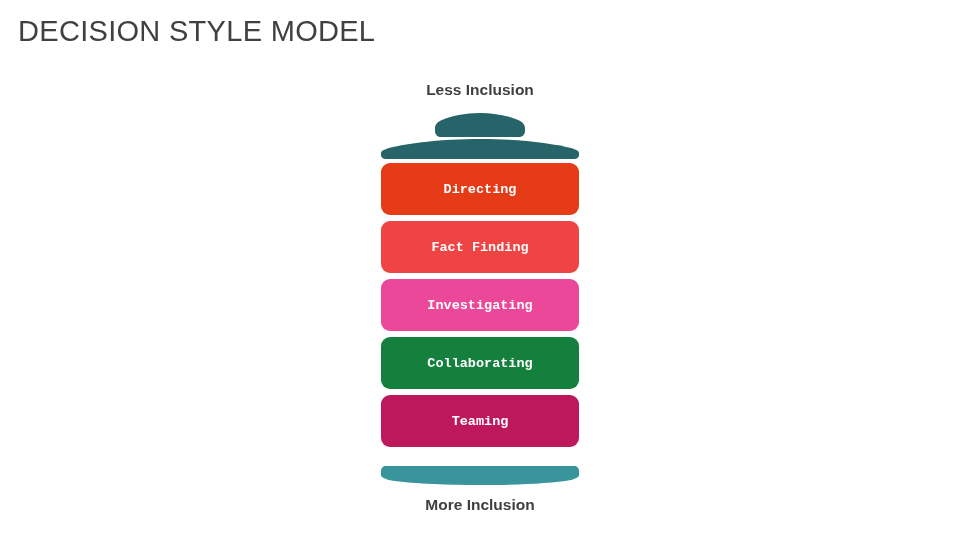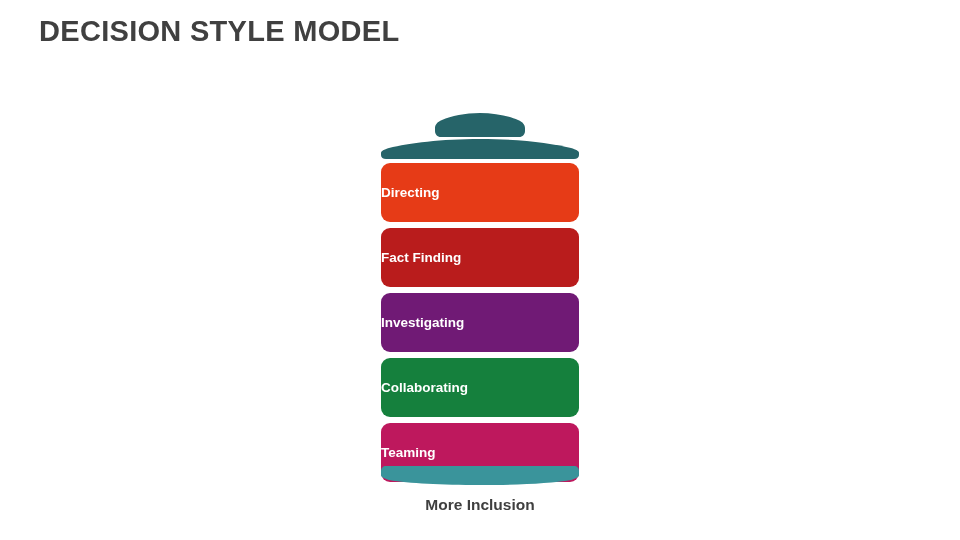--- a/index.html
+++ b/index.html
@@ -2,68 +2,69 @@
 <html><head>
 <meta charset="utf-8">
 <style>
   html,body { margin:0; padding:0; }
   body {
     width:960px; height:540px; position:relative;
     background:#ffffff; overflow:hidden;
     font-family:"Liberation Sans", sans-serif;
   }
   .slide-title {
-    position:absolute; left:39px; top:15px;
-    font-size:29px; font-weight:bold; letter-spacing:0.3px;
+    position:absolute; left:18px; top:15px;
+    font-size:29px; font-weight:normal; letter-spacing:0.3px;
     color:#404040; margin:0;
   }
   .stack { position:absolute; left:380px; top:0; width:200px; height:540px; }
   .inclusion-label {
     position:absolute; width:100%; text-align:center;
     font-size:15.5px; font-weight:bold; color:#3f3f3f;
   }
   .label-top    { top:81px; }
   .label-bottom { top:496px;text-align:center; }
   .cap-small  { position:absolute; top:113px; left:55px; width:90px;  height:24px; }
   .cap-wide   { position:absolute; top:139px; left:1px;  width:198px; height:20px; }
   .cap-bottom { position:absolute; top:466px; left:1px;  width:198px; height:19px; }
   .bars {
     position:absolute; top:163px; left:1px; width:198px;
     display:flex; flex-direction:column; gap:6px;
   }
   .bar {
-    height:59px; border-radius:9px;
-    display:flex; align-items:center; justify-content:flex-start;
-    color:#ffffff; font-size:13.5px; font-weight:bold;
+    height:52px; border-radius:9px;
+    display:flex; align-items:center; justify-content:center;
+    color:#ffffff; font-size:13.5px; font-weight:bold;font-family:Liberation Mono, monospace;
   }
 </style>
 </head>
 <body>
 
 <h1 class="slide-title">DECISION STYLE MODEL</h1>
 
 <div class="stack">
 
+  <div class="inclusion-label label-top">Less Inclusion</div>
 
   <svg class="cap-small" viewBox="0 0 90 24" aria-hidden="true">
     <path d="M 45,0 C 30,0 16,3 7,7 C 2,9 0,12 0,15 L 0,18 C 0,21.3 2.2,24 6,24 L 84,24 C 87.8,24 90,21.3 90,18 L 90,15 C 90,12 88,9 83,7 C 74,3 60,0 45,0 Z" fill="#266469"></path>
   </svg>
 
   <svg class="cap-wide" viewBox="0 0 198 20" aria-hidden="true">
     <path d="M 99,0 C 60,0 28,4 8,9 C 3,10.5 0,12 0,14 L 0,16 C 0,18.5 2,20 5,20 L 193,20 C 196,20 198,18.5 198,16 L 198,14 C 198,12 195,10.5 190,9 C 170,4 138,0 99,0 Z" fill="#266469"></path>
   </svg>
 
   <div class="bars">
     <div class="bar" style="background: rgb(230, 59, 23);">
       <span>Directing</span>
     </div>
-    <div class="bar" style="background: #b91c1c;">
+    <div class="bar" style="background: #ef4444;">
       <span>Fact Finding</span>
     </div>
-    <div class="bar" style="background: #701a75;">
+    <div class="bar" style="background: #ec4899;">
       <span>Investigating</span>
     </div>
     <div class="bar" style="background: #15803d;">
       <span>Collaborating</span>
     </div>
     <div class="bar" style="background: #be185d;">
       <span>Teaming</span>
     </div>
   </div>
 

